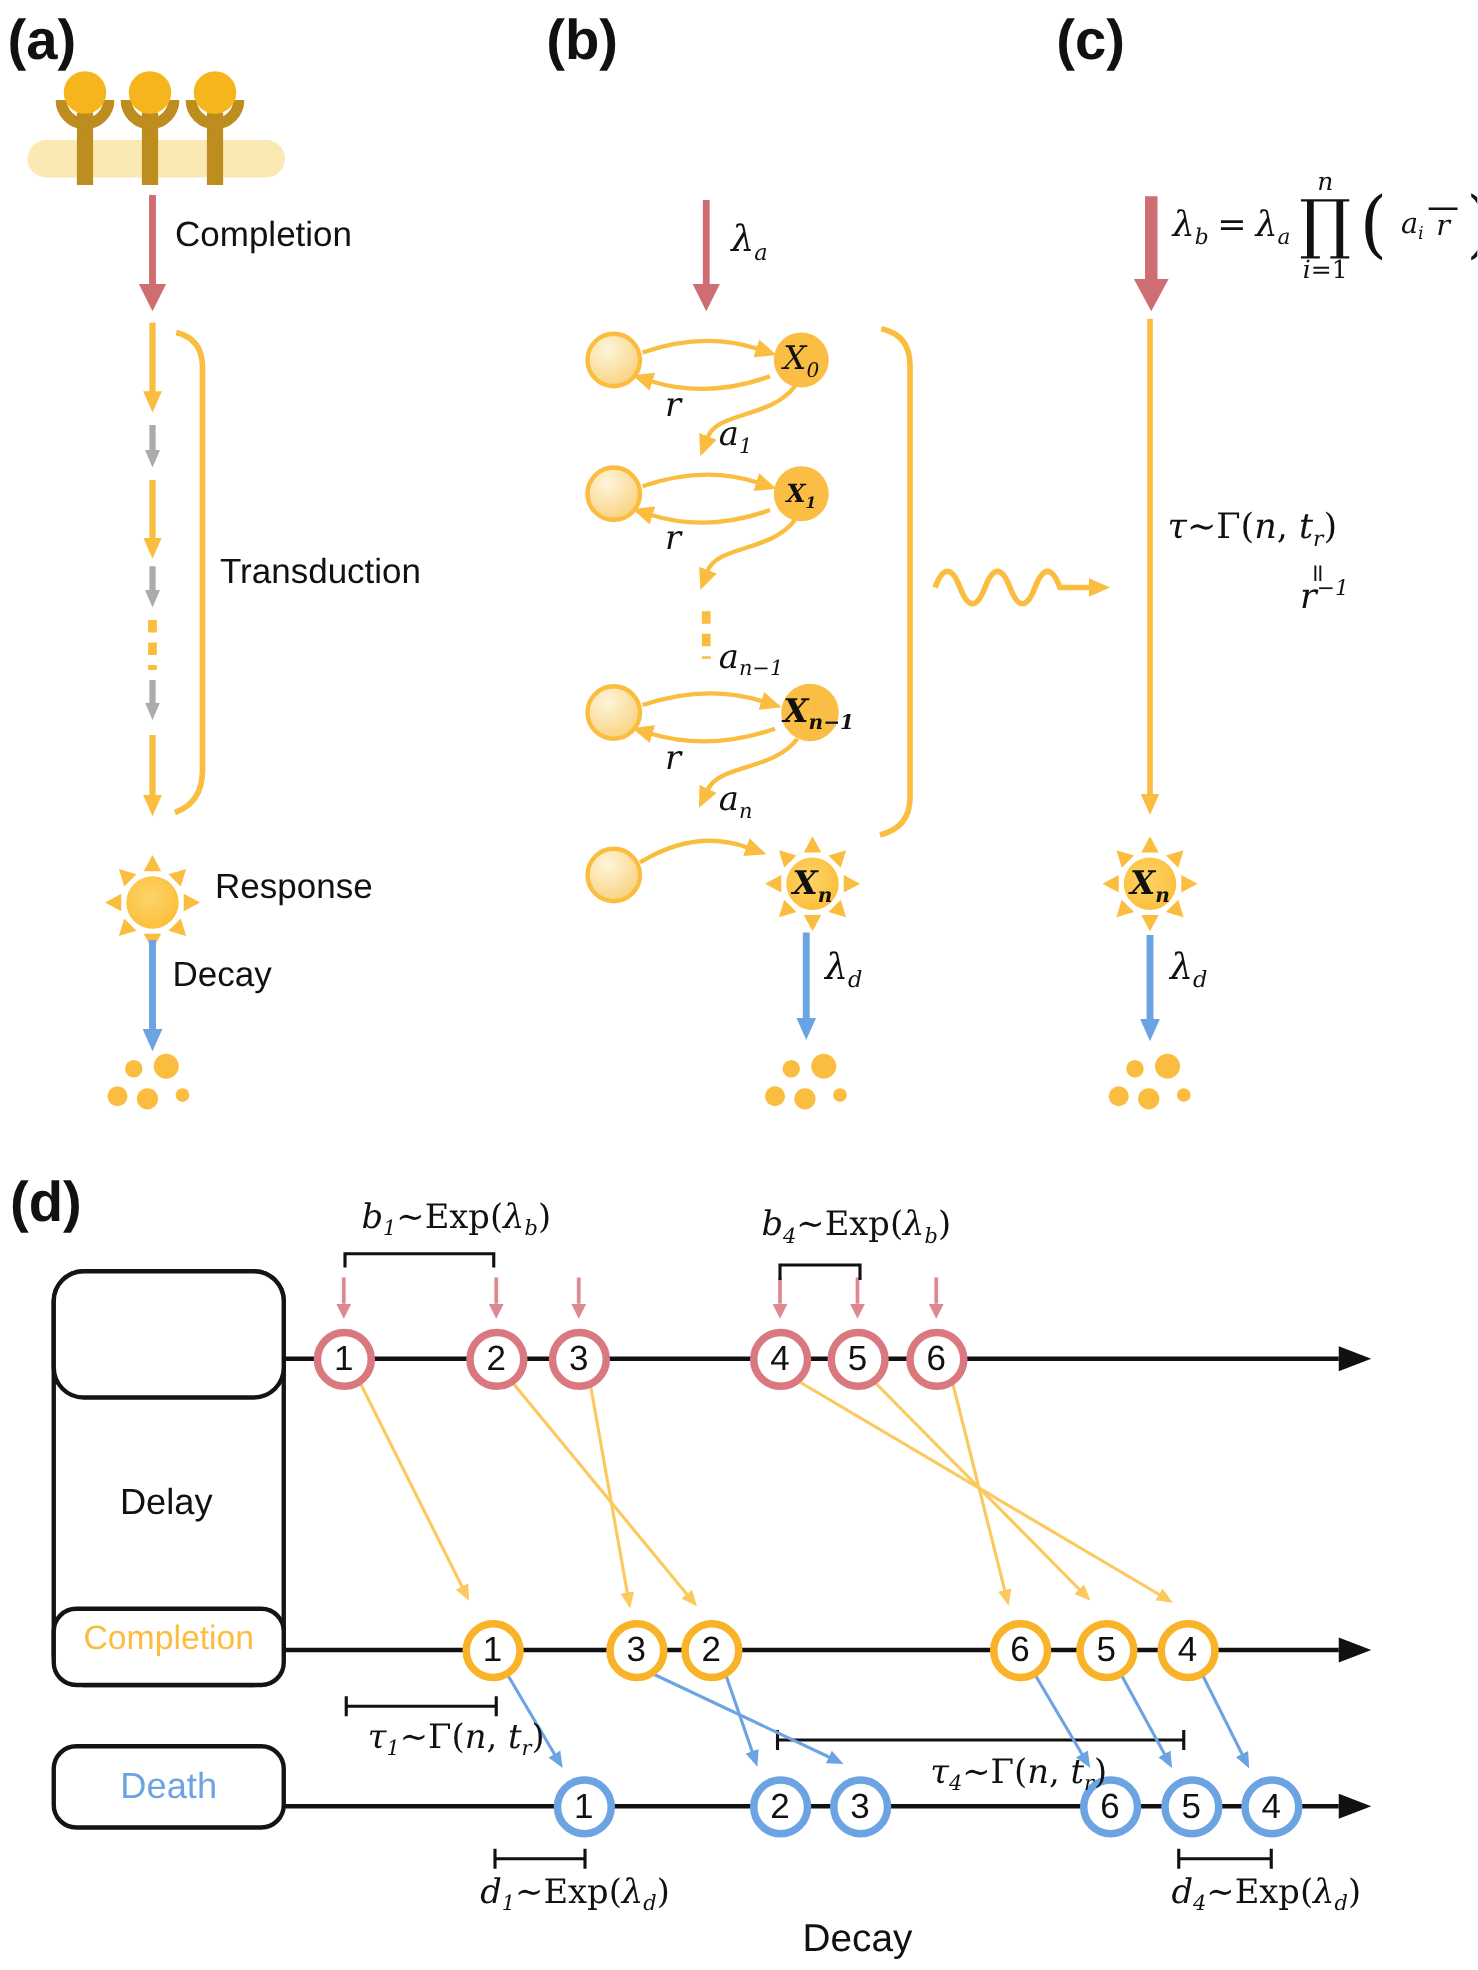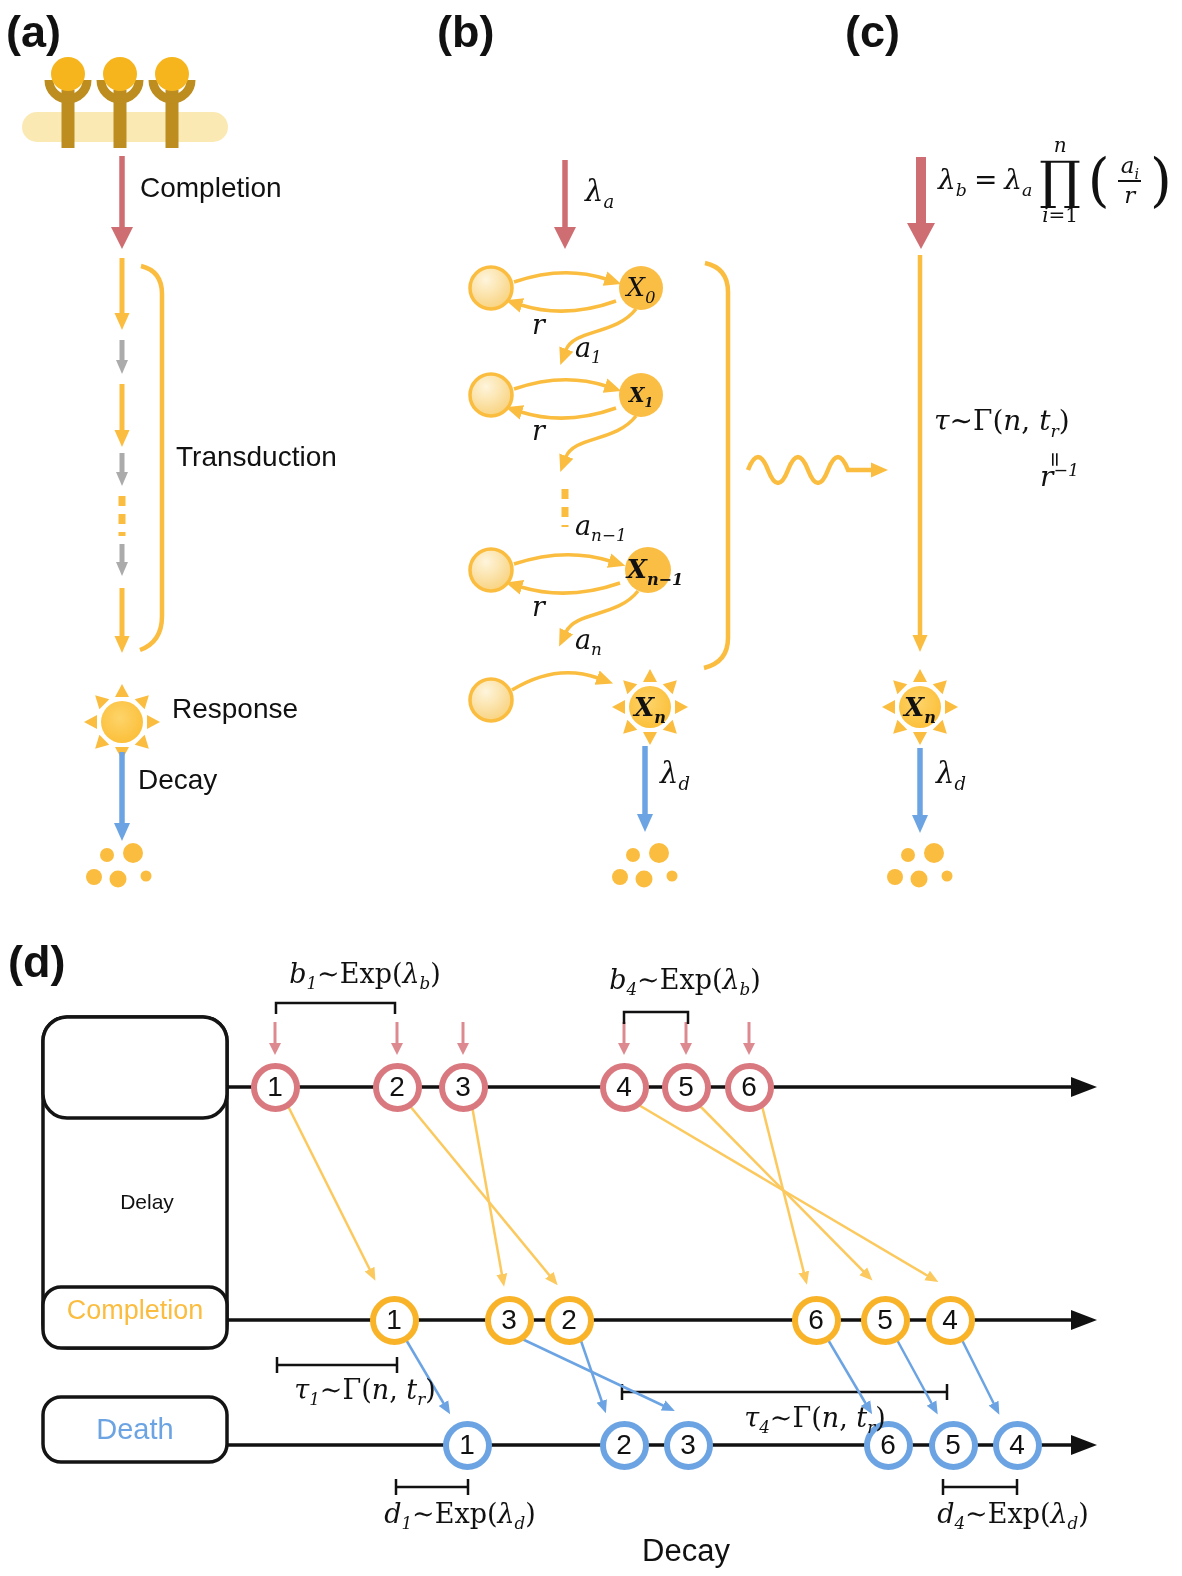--- a/index.html
+++ b/index.html
@@ -25,21 +25,21 @@
             text-align:center;z-index:5;line-height:1.15;}
   .txt{z-index:6;}
   .eqrot{display:inline-block;transform:rotate(90deg);font-size:20px;font-style:normal;}
   
   #formula{display:inline-flex;align-items:center;gap:7px;z-index:6;}
   #formula .small{font-size:28px;}
   .prodstack{display:inline-flex;flex-direction:column;align-items:center;line-height:0.9;}
   .prodstack .pt{font-size:20px;font-family:"DejaVu Serif",serif;}
   .prodstack .pg{font-size:52px;line-height:1.0;font-style:normal;}
   .paren{font-size:56px;font-style:normal;font-weight:400;transform:scaleY(1.05);line-height:0.9;}
-  .fracstack{display:inline-flex;flex-direction:column;align-items:center;}
+  .fracstack{display:inline-flex;flex-direction:row;align-items:center;}
   .fracstack .fn{font-size:23px;padding:0 4px 2px 4px;}
   .fracstack .fd{font-size:23px;border-top:2px solid #111;padding:1px 6px 0 6px;}
 </style>
 </head>
 <body>
 
 <div id="stage">
 
 <svg class="abs" style="left:0;top:0;z-index:1" width="1182" height="1576" viewBox="0 0 1182 1576">
   <defs>
@@ -259,21 +259,21 @@
   <span class="paren">)</span>
 </div>
 <div class="abs mlabel txt" style="left:934px;top:406px;font-size:28px"><span class="mi">τ</span><span class="mr">∼Γ(</span><span class="mi">n</span><span class="mr">, </span><span class="mi">t</span><sub>r</sub><span class="mr">)</span></div>
 <div class="abs mlabel txt" style="left:1046px;top:443px">
   <span class="eqrot">=</span>
 </div>
 <div class="abs mlabel txt" style="left:1040px;top:462px;font-size:28px"><span class="mi">r</span><sup>−1</sup></div>
 <div class="abs mlabel txt centerxy" style="left:920px;top:708px;font-weight:600;font-size:26px"><span class="mi">X</span><sub>n</sub></div>
 <div class="abs mlabel txt" style="left:936px;top:758px;font-size:29px"><span class="mi">λ</span><sub>d</sub></div>
 
-<div class="boxlabel" style="left:43px;top:1118px;width:208px;height:169px;color:#111;font-size:21px">
+<div class="boxlabel" style="left:29px;top:1118px;width:208px;height:169px;color:#111;font-size:29px">
   <span>Delay</span>
 </div>
 <div class="boxlabel" style="left:43px;top:1287px;width:184px;height:48px;color:#FBBD3F;font-size:27px">
   <span>Completion</span>
 </div>
 <div class="boxlabel" style="left:43px;top:1397px;width:184px;height:65px;color:#6CA4E3;font-size:29px">
   <span>Death</span>
 </div>
 
 <div class="abs mlabel txt centerx" style="left:337px;top:960px"><span class="mi">b</span><sub>1</sub><span class="mr">∼Exp(</span><span class="mi">λ</span><sub>b</sub><span class="mr">)</span></div>

